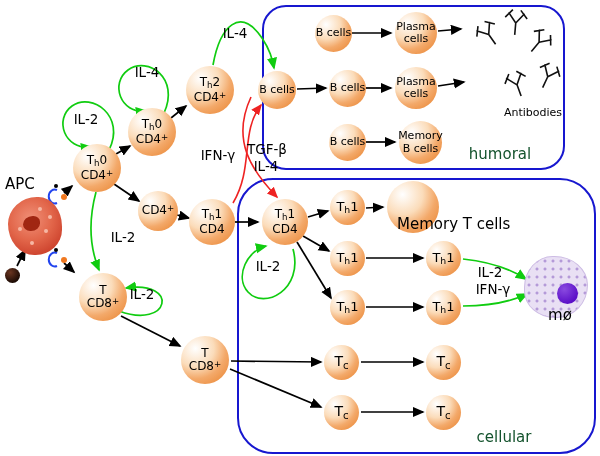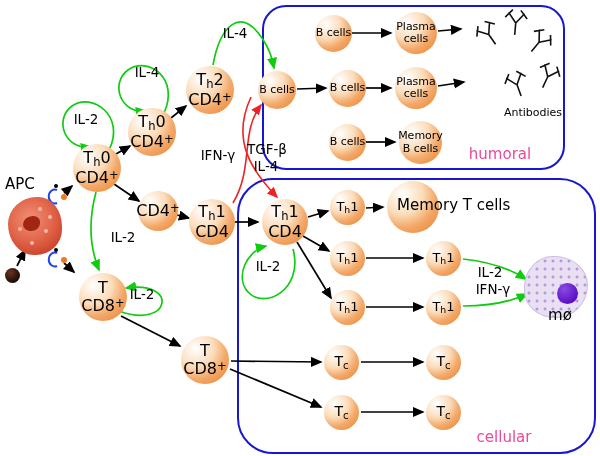--- a/index.html
+++ b/index.html
@@ -10,25 +10,25 @@
   #humoral-box { left:262px; top:5px; width:303px; height:165px; border-radius:24px; }
   #cellular-box { left:237px; top:178px; width:359px; height:276px; border-radius:36px; }
   svg.arrows { position:absolute; left:0; top:0; z-index:2; }
   .cell { position:absolute; z-index:3; border-radius:50%;
           display:flex; flex-direction:column; align-items:center; justify-content:center;
           text-align:center;
           background:radial-gradient(circle at 30% 26%, #ffffff 0%, #fbdcba 38%, #f3a96a 62%, #e87f28 100%); }
   .cell .cl { line-height:1.1; white-space:nowrap;text-align:right; }
   sub { font-size:0.72em; vertical-align:-0.25em; }
   sup { font-size:0.72em; vertical-align:0.35em; }
-  .f10 { font-size:11px; } .f11 { font-size:11px; } .f12 { font-size:16px; }
+  .f10 { font-size:11px; } .f11 { font-size:11px; } .f12 { font-size:12px; }
   .f13 { font-size:13px; } .f14 { font-size:14px; }
   .lab { position:absolute; z-index:4; text-align:center; white-space:nowrap; font-size:13.5px; }
   .big { font-size:15px; }
-  .blue { color:#ec4899; }
+  .blue { color:#14532d; }
   #apc { position:absolute; left:8px; top:197px; width:54px; height:58px; z-index:3;
          border-radius:55% 45% 50% 50% / 48% 52% 45% 55%;
          background:radial-gradient(circle at 42% 38%, #f09078 0%, #e2664a 45%, #cf4630 75%, #c23a26 100%); }
   .apc-dot { position:absolute; width:4px; height:4px; border-radius:50%; background:#f6b7a4; }
   #apc-nucleus { position:absolute; left:15px; top:19px; width:17px; height:15px;
                  border-radius:60% 40% 55% 45%; background:#a02612; }
   #antigen-dot { position:absolute; left:5px; top:268px; width:15px; height:15px; border-radius:50%;
                  background:radial-gradient(circle at 35% 30%, #6a3520, #1e0c05 70%); z-index:3; }
   #mac { position:absolute; left:524px; top:256px; width:64px; height:62px; z-index:3;
          background-color:#e9e0f4;
@@ -239,19 +239,19 @@
   <div class="lab" style="left:213px;top:25px;width:44px">IL-4</div>
   <div class="lab" style="left:102px;top:229px;width:42px">IL-2</div>
   <div class="lab" style="left:121px;top:286px;width:42px">IL-2</div>
   <div class="lab" style="left:193px;top:147px;width:50px">IFN-γ</div>
   <div class="lab" style="left:241px;top:141px;width:52px">TGF-β</div>
   <div class="lab" style="left:243px;top:158px;width:46px">IL-4</div>
   <div class="lab" style="left:247px;top:258px;width:42px">IL-2</div>
   <div class="lab" style="left:469px;top:264px;width:42px">IL-2</div>
   <div class="lab" style="left:466px;top:281px;width:54px">IFN-γ</div>
 
-  <div class="lab big" style="left:397px;top:196px;text-align:center">Memory T cells</div>
+  <div class="lab big" style="left:397px;top:215px;text-align:center">Memory T cells</div>
   <div class="lab big" style="left:543px;top:306px;width:34px">mø</div>
   <div class="lab" style="left:487px;top:106px;width:92px;font-size:11px">Antibodies</div>
   <div class="lab big blue" style="left:455px;top:145px;width:90px">humoral</div>
   <div class="lab big blue" style="left:460px;top:428px;width:88px">cellular</div>
 
 </div>
 
 </body></html>

